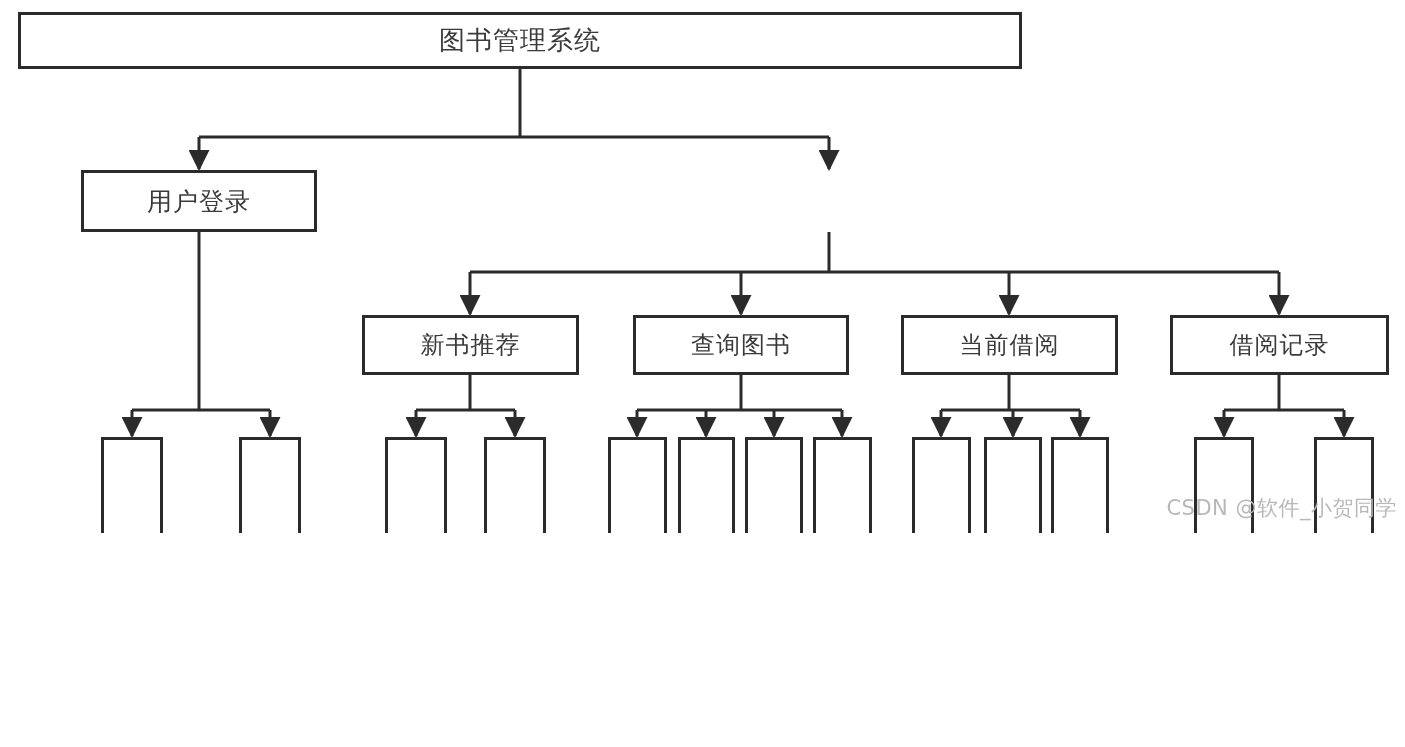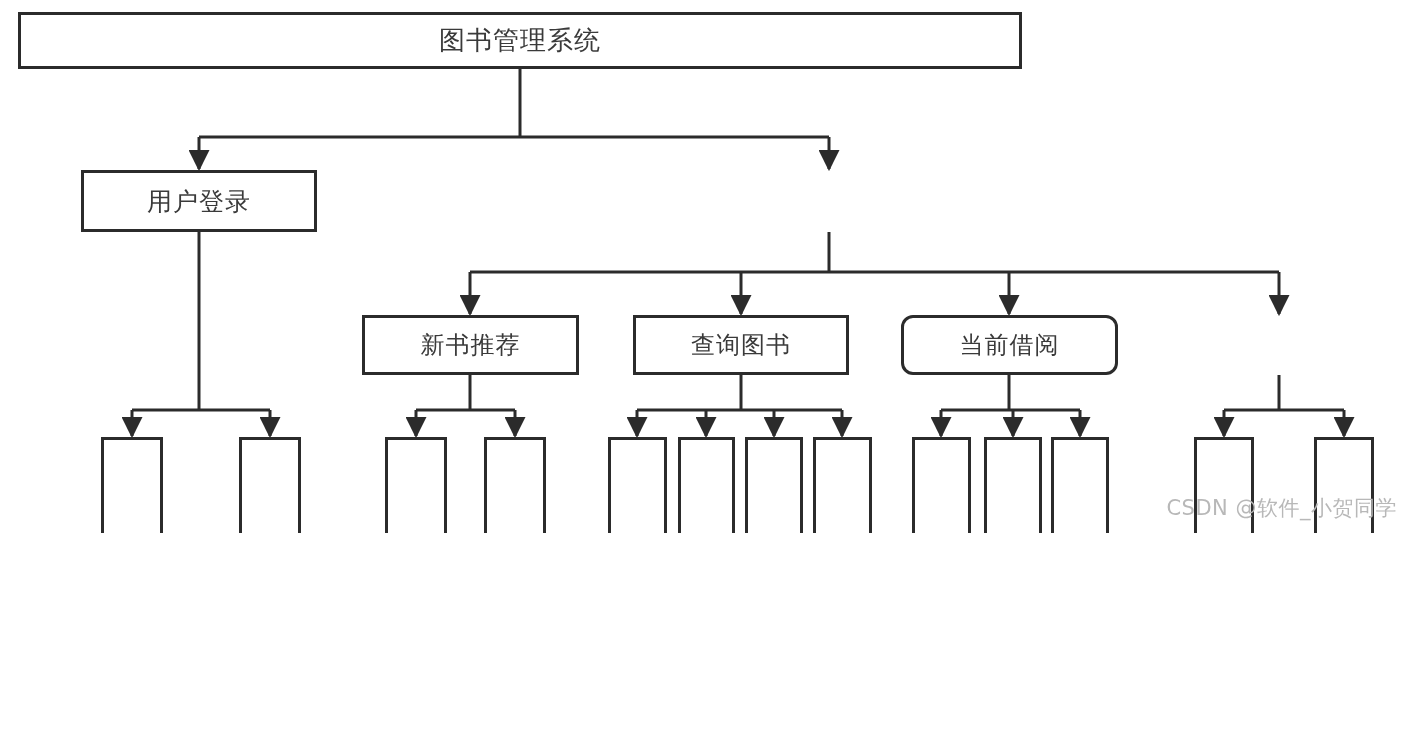--- a/index.html
+++ b/index.html
@@ -116,21 +116,22 @@
         <path d="M 1344 410 L 1344 436" marker-end="url(#arrow)"></path>
       </g>
   </svg>
 
   <div class="node root" style="left: 18px; top: 12px; width: 1004px; height: 57px;">图书管理系统</div>
 
   <div class="node lvl2" style="left: 81px; top: 170px; width: 236px; height: 62px;">用户登录</div>
 
   <div class="node lvl3" style="left: 362px; top: 315px; width: 217px; height: 60px;">新书推荐</div>
   <div class="node lvl3" style="left: 633px; top: 315px; width: 216px; height: 60px;">查询图书</div>
-  <div class="node lvl3" style="left: 901px; top: 315px; width: 217px; height: 60px; border-radius: 12px;">当前借阅</div>
+  <div class="node lvl3" style="left: 901px; top: 315px; width: 217px; height: 60px;">当前借阅</div>
+  <div class="node lvl3" style="left: 1170px; top: 315px; width: 219px; height: 60px;">借阅记录</div>
 
   <div class="node leaf" style="left: 101px; top: 437px; width: 62px; height: 296px;">用户登录</div>
   <div class="node leaf" style="left: 239px; top: 437px; width: 62px; height: 296px;">注销登录</div>
   <div class="node leaf" style="left: 385px; top: 437px; width: 62px; height: 296px;">查询图书</div>
   <div class="node leaf" style="left: 484px; top: 437px; width: 62px; height: 296px;">借阅图书</div>
   <div class="node leaf" style="left: 608px; top: 437px; width: 59px; height: 296px;">查询图书</div>
   <div class="node leaf top-aligned" style="left: 678px; top: 437px; width: 57px; height: 296px;">新增图书（管理员）</div>
   <div class="node leaf top-aligned" style="left: 745px; top: 437px; width: 58px; height: 296px;">编辑图书（管理员）</div>
   <div class="node leaf" style="left: 813px; top: 437px; width: 59px; height: 296px;">借阅图书</div>
   <div class="node leaf" style="left: 912px; top: 437px; width: 59px; height: 296px;">查询图书</div>

